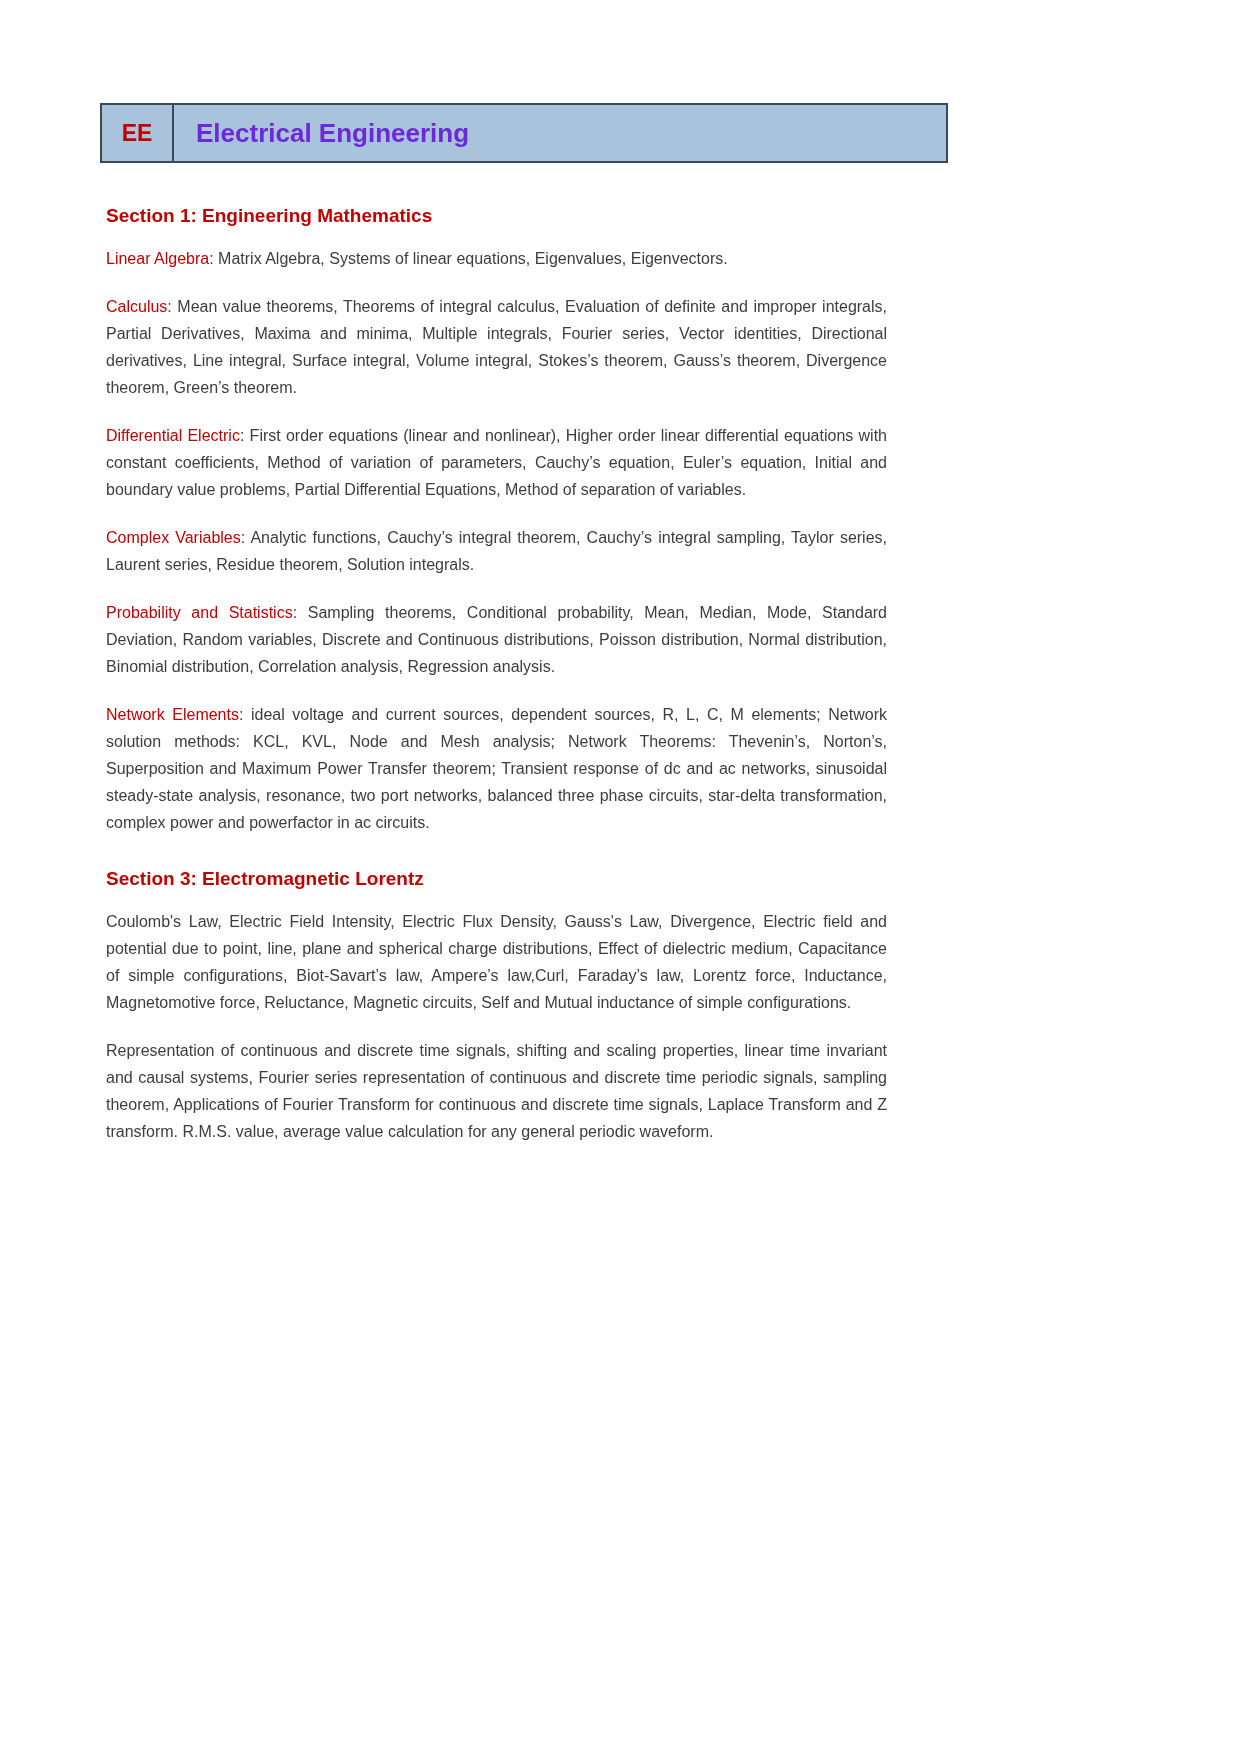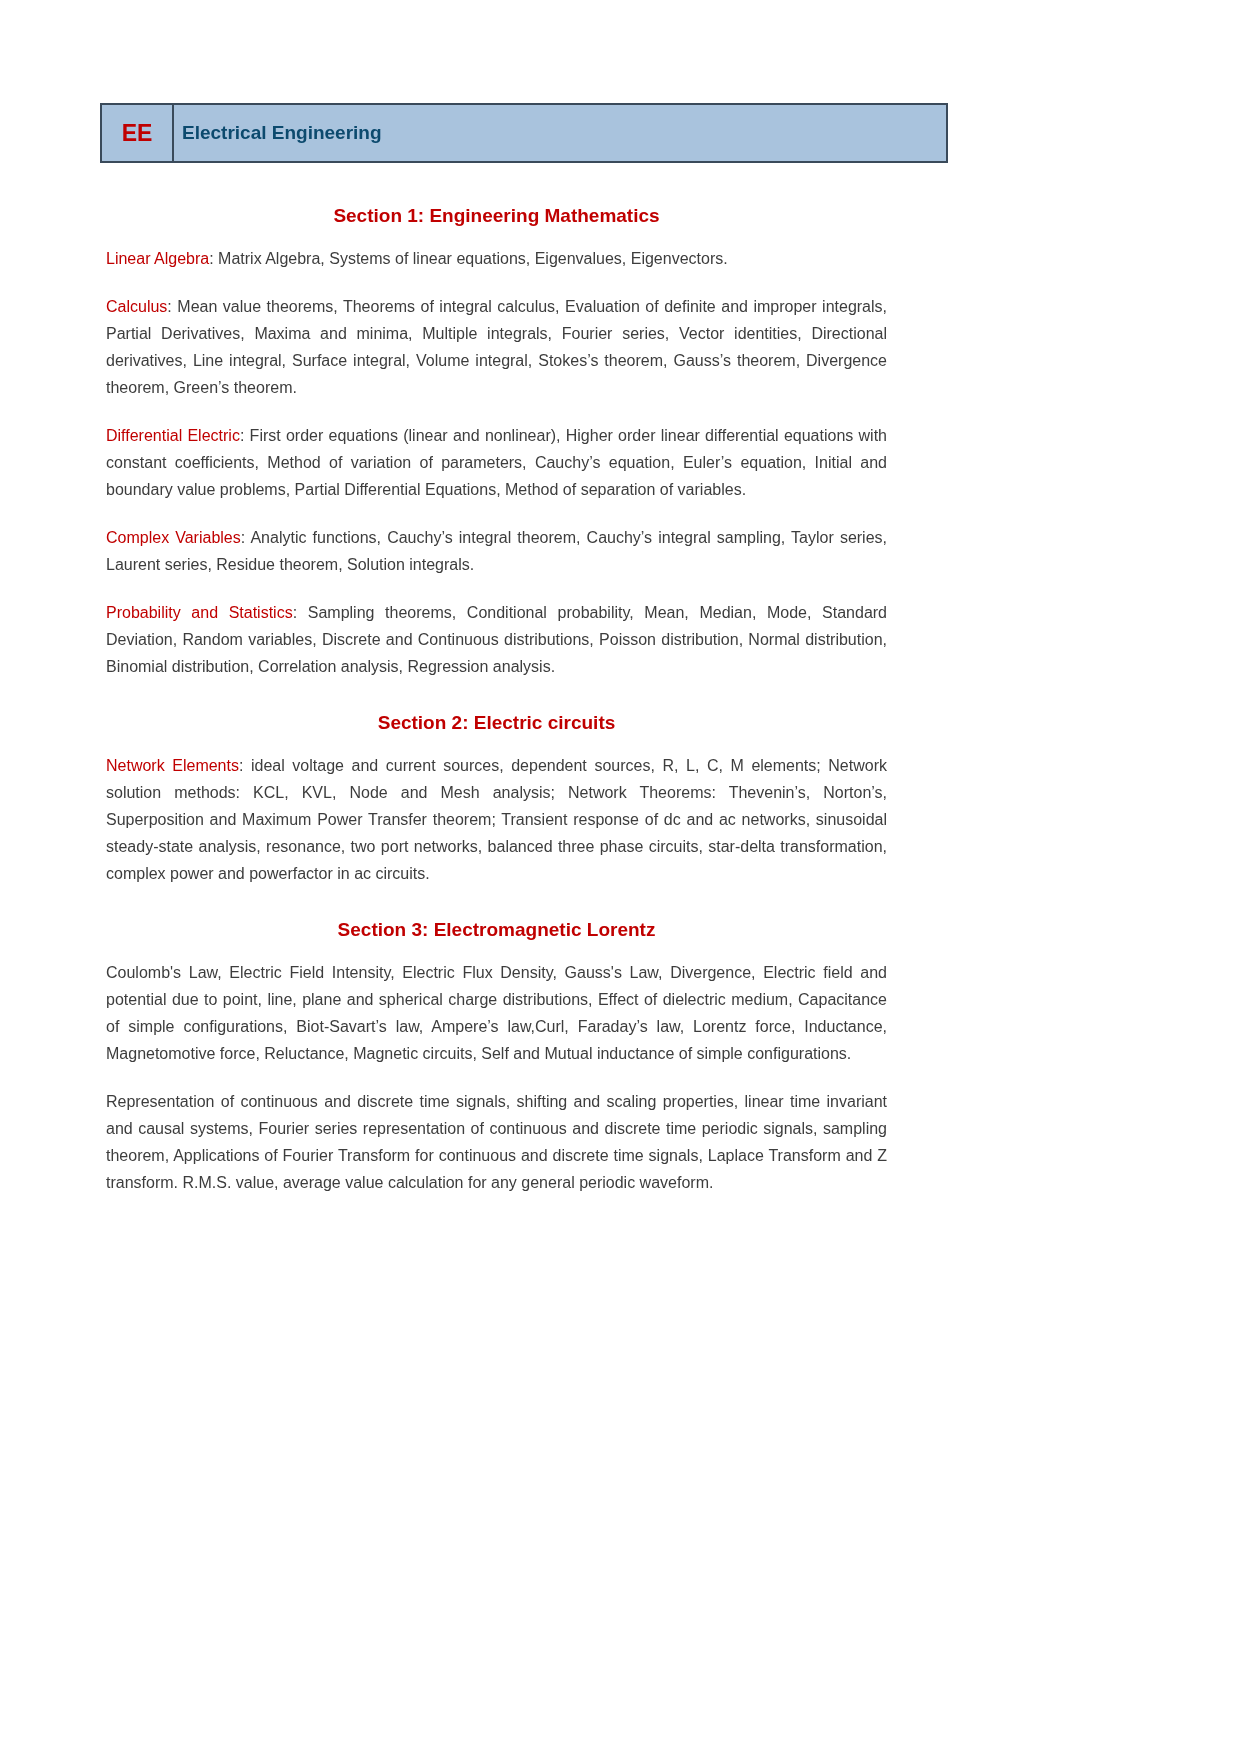--- a/index.html
+++ b/index.html
@@ -30,37 +30,36 @@
     justify-content: center;
     border-right: 2px solid #3a4a5a;
     font-weight: bold;
     font-size: 23px;
     color: #c00000;
   }
   .header-title {
     flex: 1;
     display: flex;
     align-items: center;
-    padding-left: 8px;
+    padding-left: 22px;
     font-weight: bold;
-    font-size: 19px;
-    color: #0c4a6e;
+    font-size: 26px;
+    color: #6d28d9;
   }
   .content {
     position: absolute;
     left: 106px;
     top: 205px;
     width: 781px;
   }
   .section-heading {
     color: #c00000;
     font-size: 19px;
     font-weight: bold;
     margin: 32px 0 18px 0;
-    text-align: center;
   }
   .section-heading.first { margin-top: 0; }
   .para {
     font-size: 16px;
     line-height: 27px;
     color: #3d3d3d;
     text-align: justify;
     margin-bottom: 21px;
   }
   .lead { color: #c00000; }
@@ -82,21 +81,20 @@
     <p class="para"><span class="lead">Linear Algebra</span><span>: Matrix Algebra, Systems of linear equations, Eigenvalues, Eigenvectors.</span></p>
 
     <p class="para"><span class="lead">Calculus</span><span>: Mean value theorems, Theorems of integral calculus, Evaluation of definite and improper integrals, Partial Derivatives, Maxima and minima, Multiple integrals, Fourier series, Vector identities, Directional derivatives, Line integral, Surface integral, Volume integral, Stokes’s theorem, Gauss’s theorem, Divergence theorem, Green’s theorem.</span></p>
 
     <p class="para"><span class="lead">Differential Electric</span><span>: First order equations (linear and nonlinear), Higher order linear differential equations with constant coefficients, Method of variation of parameters, Cauchy’s equation, Euler’s equation, Initial and boundary value problems, Partial Differential Equations, Method of separation of variables.</span></p>
 
     <p class="para"><span class="lead">Complex Variables</span><span>: Analytic functions, Cauchy’s integral theorem, Cauchy’s integral sampling, Taylor series, Laurent series, Residue theorem, Solution integrals.</span></p>
 
     <p class="para"><span class="lead">Probability and Statistics</span><span>: Sampling theorems, Conditional probability, Mean, Median, Mode, Standard Deviation, Random variables, Discrete and Continuous distributions, Poisson distribution, Normal distribution, Binomial distribution, Correlation analysis, Regression analysis.</span></p>
 
-    <h2 class="section-heading">Section 2: Electric circuits</h2>
 
     <p class="para"><span class="lead">Network Elements</span><span>: ideal voltage and current sources, dependent sources, R, L, C, M elements; Network solution methods: KCL, KVL, Node and Mesh analysis; Network Theorems: Thevenin’s, Norton’s, Superposition and Maximum Power Transfer theorem; Transient response of dc and ac networks, sinusoidal steady-state analysis, resonance, two port networks, balanced three phase circuits, star-delta transformation, complex power and powerfactor in ac circuits.</span></p>
 
     <h2 class="section-heading">Section 3: Electromagnetic Lorentz</h2>
 
     <p class="para"><span>Coulomb's Law, Electric Field Intensity, Electric Flux Density, Gauss's Law, Divergence, Electric field and potential due to point, line, plane and spherical charge distributions, Effect of dielectric medium, Capacitance of simple configurations, Biot-Savart’s law, Ampere’s law,Curl, Faraday’s law, Lorentz force, Inductance, Magnetomotive force, Reluctance, Magnetic circuits, Self and Mutual inductance of simple configurations.</span></p>
 
 
     <p class="para"><span>Representation of continuous and discrete time signals, shifting and scaling properties, linear time invariant and causal systems, Fourier series representation of continuous and discrete time periodic signals, sampling theorem, Applications of Fourier Transform for continuous and discrete time signals, Laplace Transform and Z transform. R.M.S. value, average value calculation for any general periodic waveform.</span></p>
 

